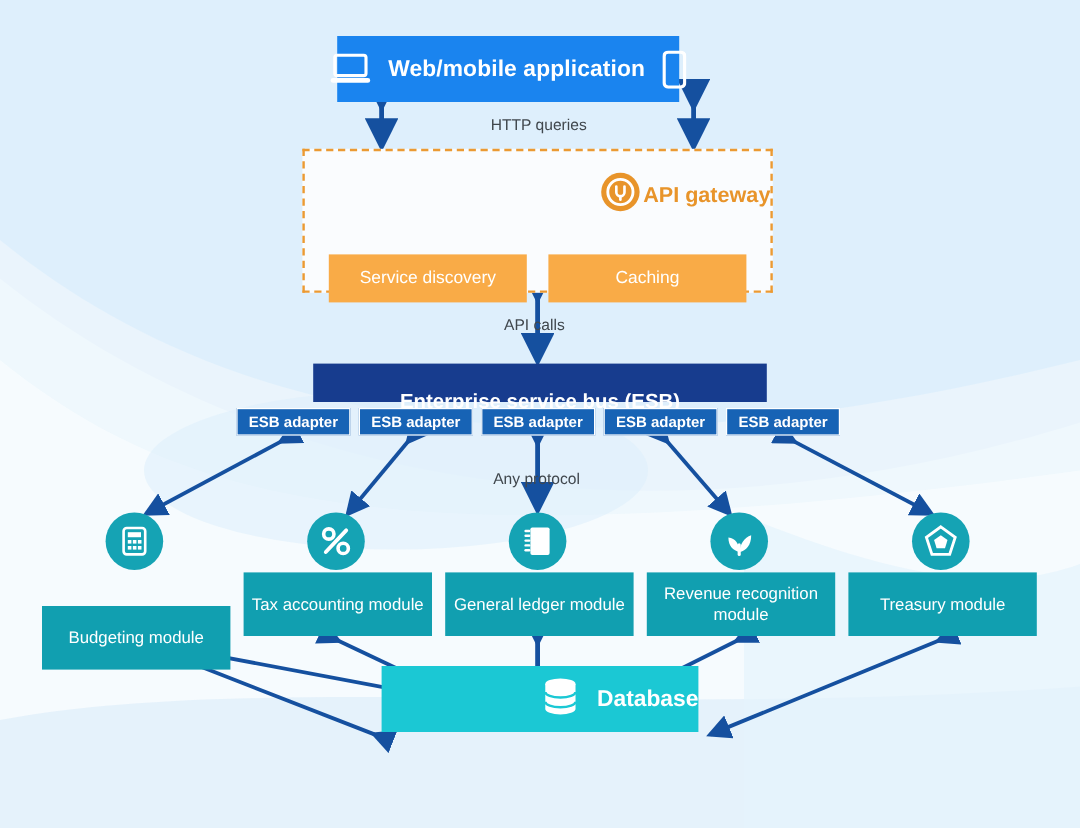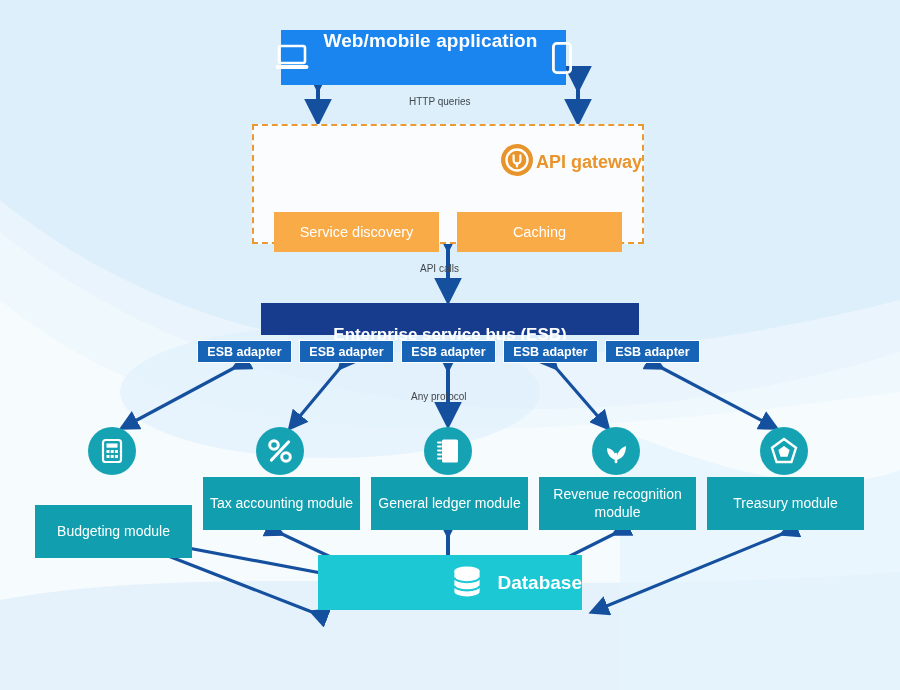--- a/index.html
+++ b/index.html
@@ -8,21 +8,21 @@
     font-family:"Liberation Sans","DejaVu Sans",sans-serif;
     background:#eaf4fc;
   }
   #bg{position:absolute;inset:0;z-index:0;}
   #stage{position:absolute;inset:0;z-index:2;}
   #wires{position:absolute;inset:0;z-index:1;pointer-events:none;}
 
   
   .appbar{
     position:absolute;left:281px;top:30px;width:285px;height:55px;
-    background:#1a84ef;display:flex;justify-content:center;gap:14px;
+    background:#1a84ef;display:flex;align-items:center;justify-content:center;gap:14px;
   }
   .appbar .title{
     color:#ffffff;font-size:19px;font-weight:bold;letter-spacing:.1px;white-space:nowrap;
   }
   .appbar .ic{flex:0 0 auto;display:flex;align-items:center;justify-content:center;}
 
   
   .gateway{
     position:absolute;left:252px;top:124px;width:392px;height:120px;
     border:2px dashed #eb9a33;background:#fafcfe;box-sizing:border-box;
@@ -67,21 +67,21 @@
 
   
   .db{
     position:absolute;left:318px;top:555px;width:264px;height:55px;
     background:#1bc8d4;display:flex;align-items:center;justify-content:flex-end;gap:16px;
   }
   .db .label{color:#ffffff;font-size:19px;font-weight:bold;}
 
   
   .wlabel{
-    position:absolute;color:#40474d;font-size:10px;white-space:nowrap;
+    position:absolute;color:#40474d;font-size:13px;white-space:nowrap;
     background:transparent;
   }
 </style>
 </head>
 <body>
 
 <svg id="bg" width="900" height="690" viewBox="0 0 900 690">
   <rect x="0" y="0" width="900" height="690" fill="#eaf4fc"></rect>
   <path d="M0,200 C160,330 420,420 900,300 L900,0 L0,0 Z" fill="#d9edfc" opacity="0.75"></path>
   <path d="M0,232 C200,392 520,470 900,352 L900,690 L0,690 Z" fill="#eff8fd"></path>

